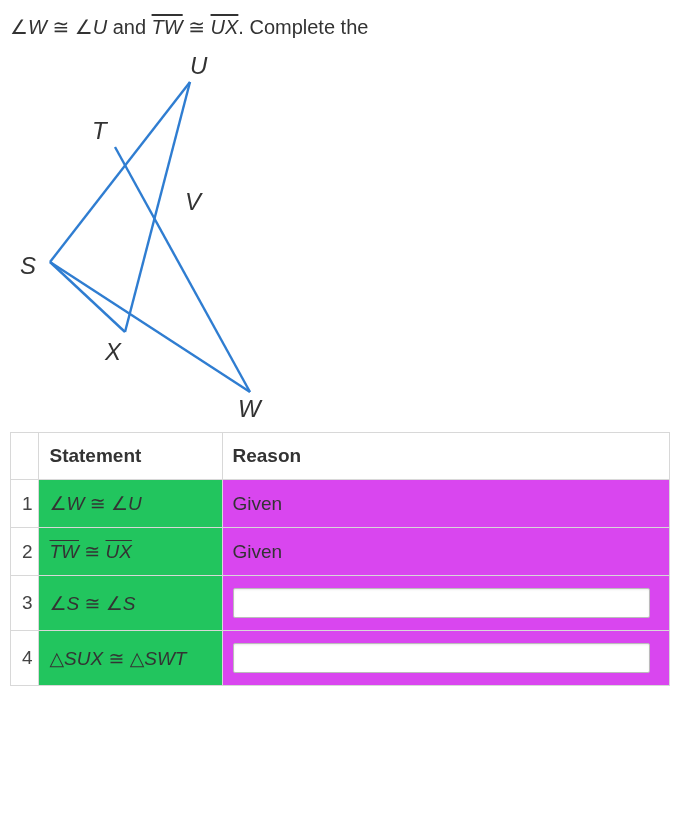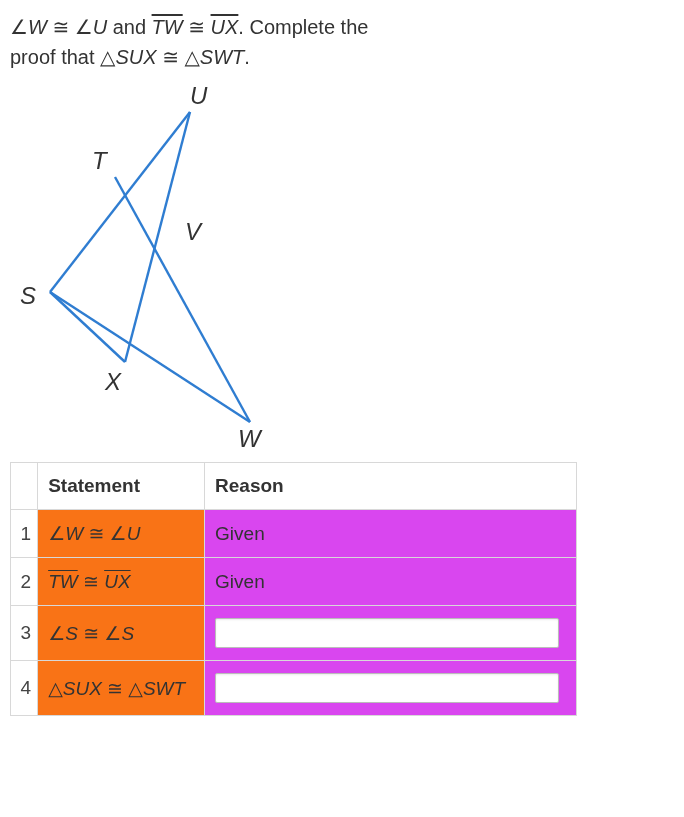--- a/index.html
+++ b/index.html
@@ -18,65 +18,62 @@
   .figure-wrap {
     width: 280px;
     height: 370px;
     margin: 10px 0 10px 0;
   }
   svg { display: block; }
   .lbl { font-family: Arial, Helvetica, sans-serif; font-style: italic; font-size: 24px; fill: #333; }
   .seg { stroke: #2f7dd1; stroke-width: 2.4; fill: none; }
   table.proof {
     border-collapse: collapse;
-    width: 567px;
+    width: 660px;
     margin-top: 10px;
   }
   table.proof th, table.proof td {
     border: 1px solid #d8d8d8;
     padding: 12px 10px;
     text-align: left;
     vertical-align: middle;
     font-size: 19px;
   }
   table.proof th {
     background: #fff;
     font-weight: bold;
   }
   table.proof td.numcol {
     width: 28px;
     text-align: right;
     background: #fff;
     color: #444;
     padding: 12px 6px;
   }
-  table.proof td.stmtcol { width: 180px; background:#f97316; }
+  table.proof td.stmtcol { width: 180px; background:#22c55e; }
   table.proof td.reasoncol { background:#d946ef; width: 440px; }
   table.proof td.stmtcol .math { font-style: italic; }
   .reason-input {
     width: 98%;
     height: 30px;
     border: 1px solid #bbb;
     background: #fff;
     display: inline-block;
     box-shadow: inset 0 1px 2px rgba(0,0,0,0.08);
     border-radius: 2px;
   }
   .cong { font-style: normal; }
 </style>
 </head>
 <body>
 
 <div class="prompt">
   <span>
     <span>∠</span><span class="ital">W</span><span> ≅ ∠</span><span class="ital">U</span><span> and </span><span class="overline">TW</span><span> ≅ </span><span class="overline">UX</span><span>. Complete the</span>
   </span><br>
-  <span>
-    <span>proof that △</span><span class="ital">SUX</span><span> ≅ △</span><span class="ital">SWT</span><span>.</span>
-  </span>
 </div>
 
 <div class="figure-wrap">
   <svg viewBox="0 0 280 370" width="280" height="370">
 
     <line class="seg" x1="40" y1="210" x2="180" y2="30"></line>
     <line class="seg" x1="180" y1="30" x2="115" y2="280"></line>
     <line class="seg" x1="115" y1="280" x2="40" y2="210"></line>
 
     <line class="seg" x1="40" y1="210" x2="240" y2="340"></line>

